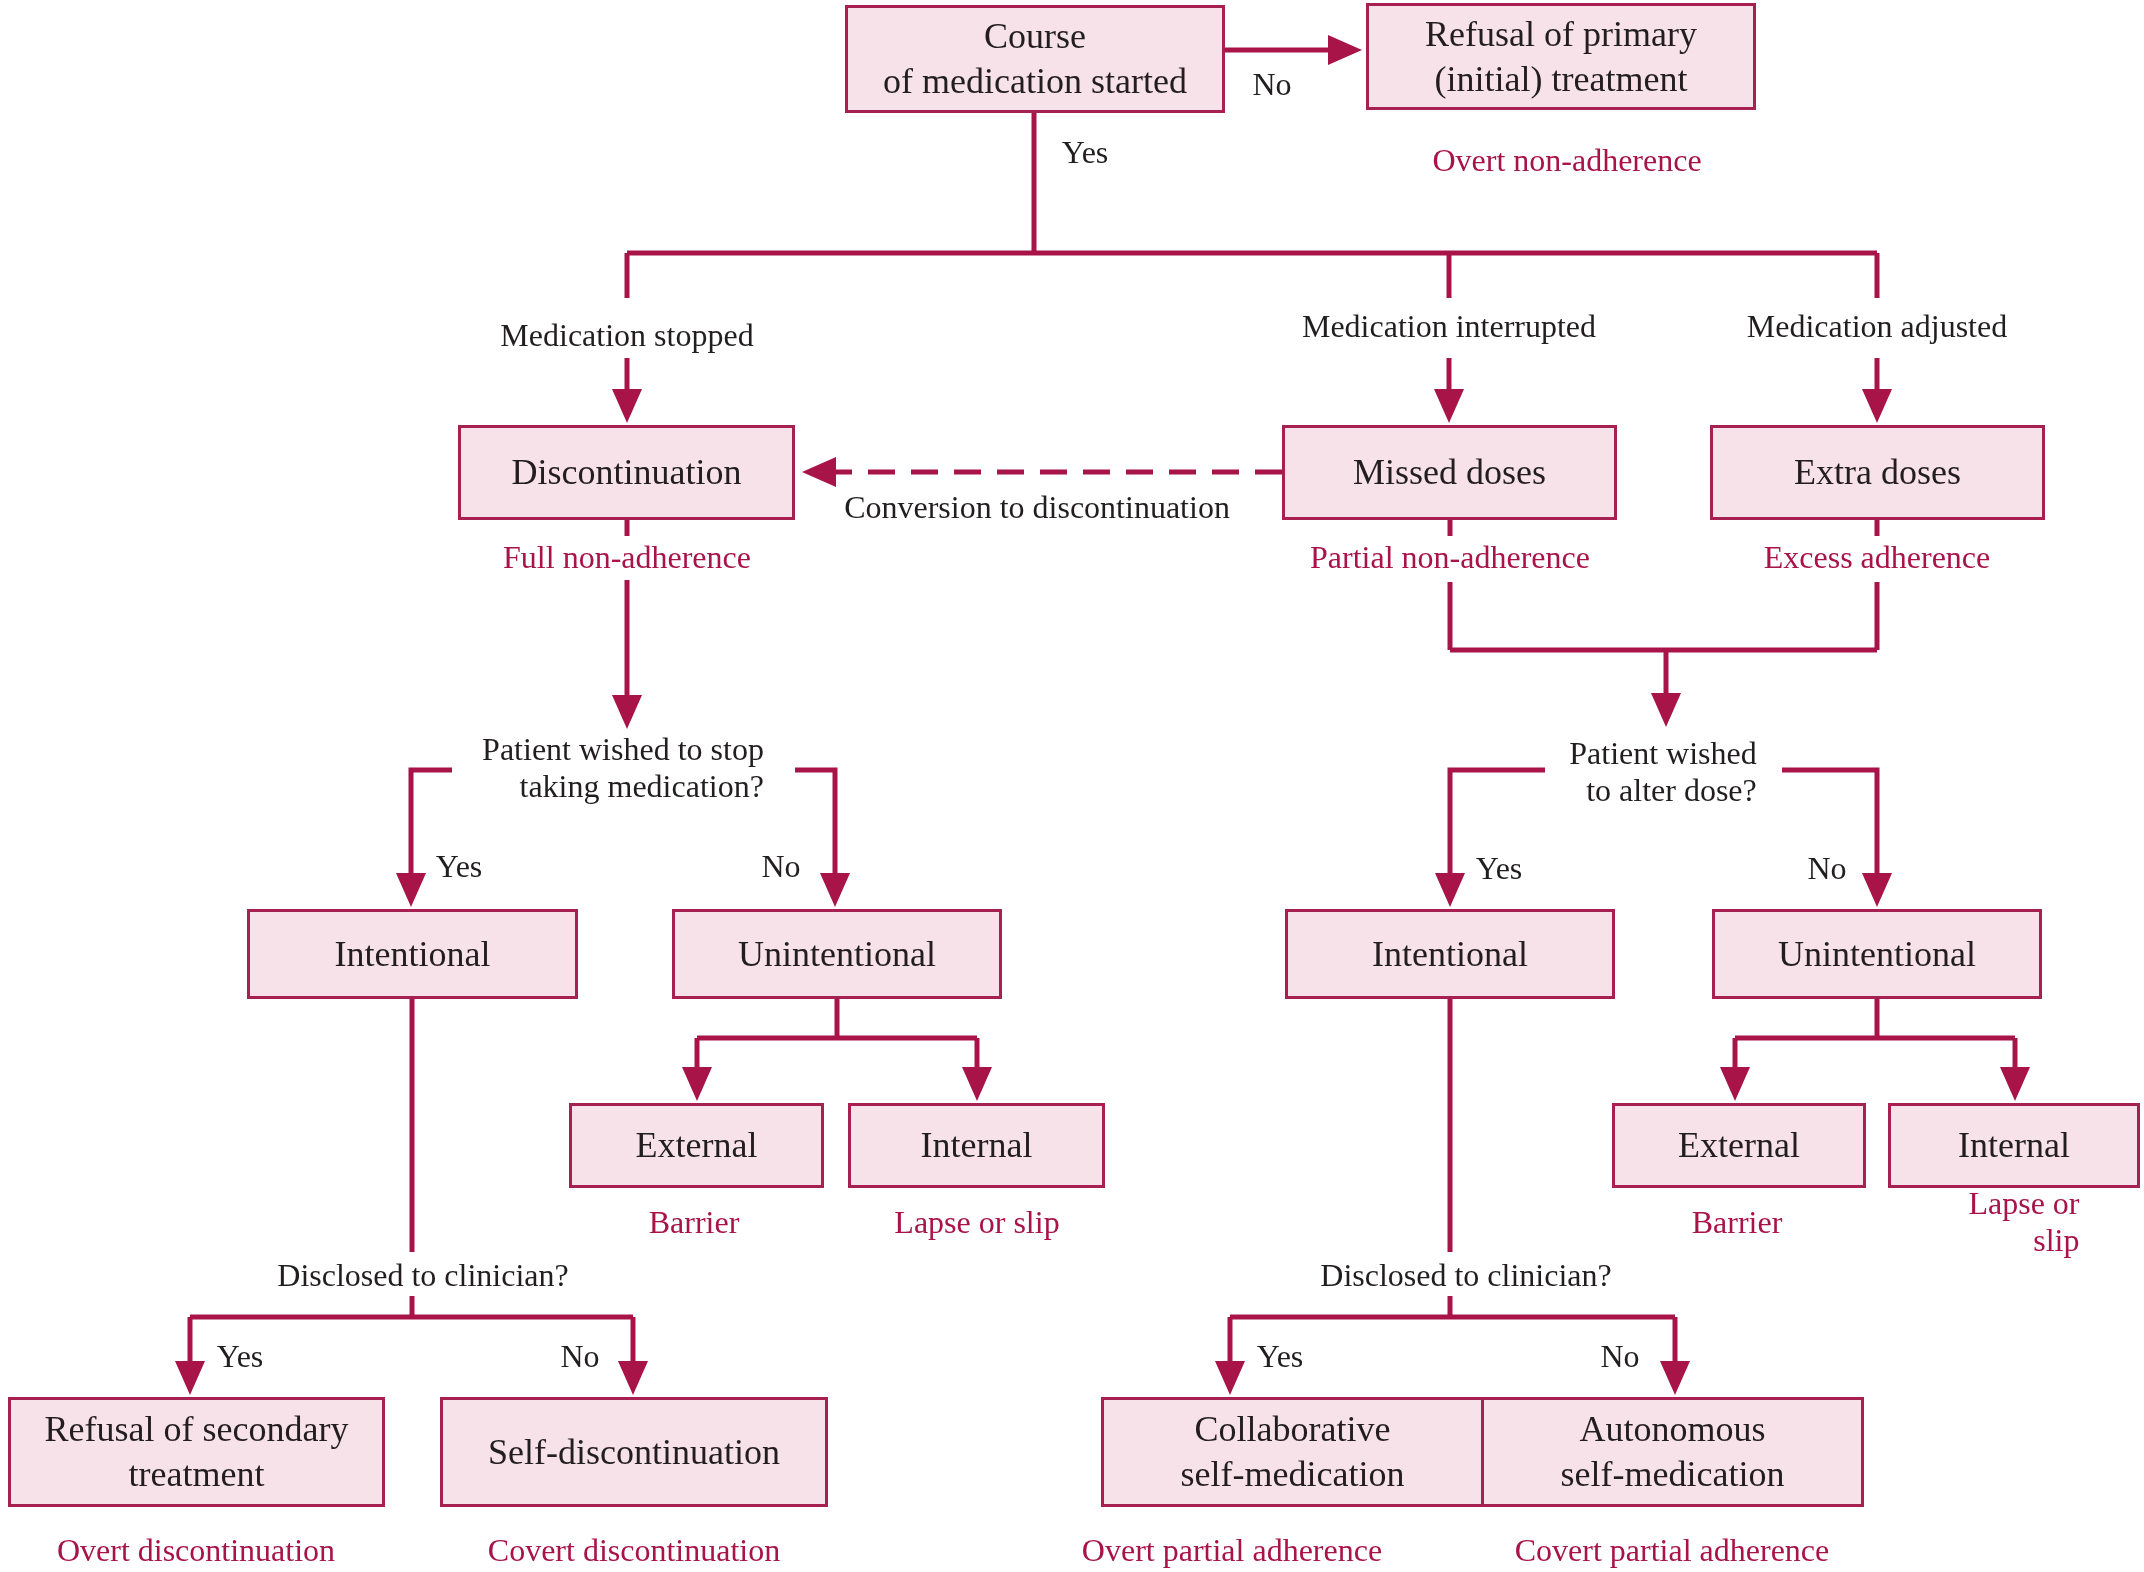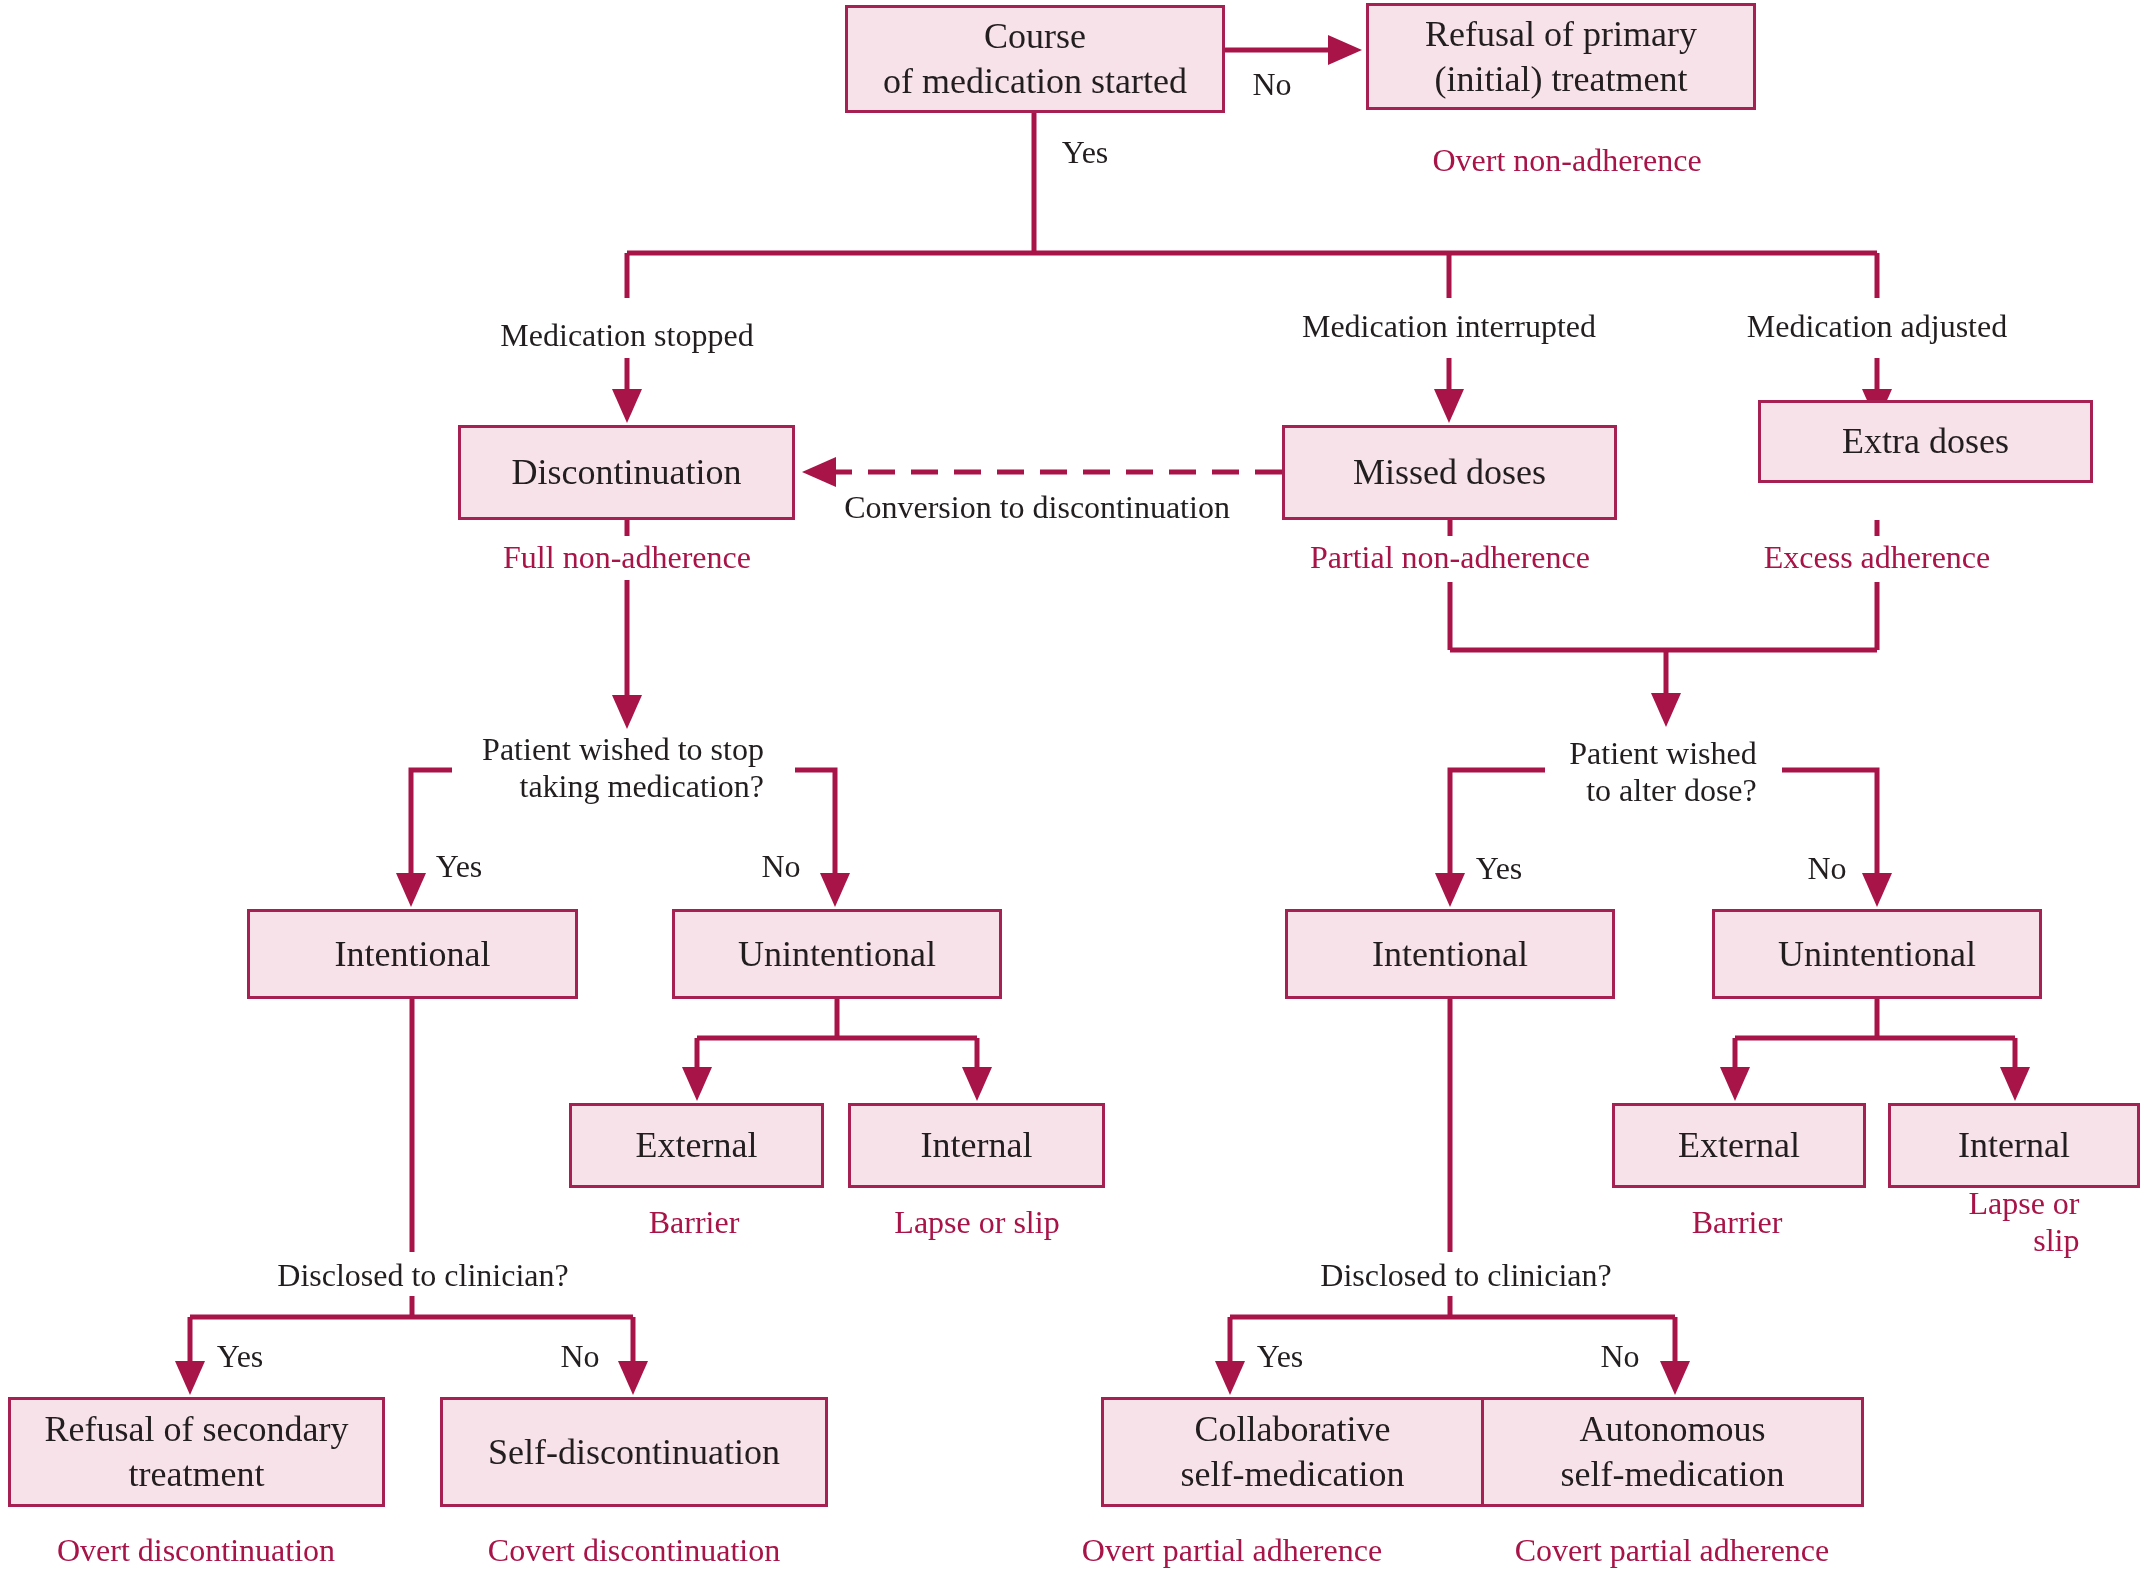--- a/index.html
+++ b/index.html
@@ -94,21 +94,21 @@
     <path d="M1230 1317 V1364" marker-end="url(#arrow)"></path>
     <path d="M1675 1317 V1364" marker-end="url(#arrow)"></path>
   </svg>
 
   <div class="box" style="left:1366px;top:3px;width:390px;height:107px;">Refusal of primary
 (initial) treatment</div>
   <div class="box" style="left:845px;top:5px;width:380px;height:108px;">Course
 of medication started</div>
   <div class="box" style="left:458px;top:425px;width:337px;height:95px;">Discontinuation</div>
   <div class="box" style="left:1282px;top:425px;width:335px;height:95px;">Missed doses</div>
-  <div class="box" style="left:1710px;top:400px;width:335px;height:83px;margin-left:48px;">Extra doses</div>
+  <div class="box" style="left:1710px;top:425px;width:335px;height:95px;">Extra doses</div>
   <div class="box" style="left:247px;top:909px;width:331px;height:90px;">Intentional</div>
   <div class="box" style="left:672px;top:909px;width:330px;height:90px;">Unintentional</div>
   <div class="box" style="left:569px;top:1103px;width:255px;height:85px;">External</div>
   <div class="box" style="left:848px;top:1103px;width:257px;height:85px;">Internal</div>
   <div class="box" style="left:1285px;top:909px;width:330px;height:90px;">Intentional</div>
   <div class="box" style="left:1712px;top:909px;width:330px;height:90px;">Unintentional</div>
   <div class="box" style="left:1612px;top:1103px;width:254px;height:85px;">External</div>
   <div class="box" style="left:1888px;top:1103px;width:252px;height:85px;">Internal</div>
   <div class="box" style="left:8px;top:1397px;width:377px;height:110px;">Refusal of secondary
 treatment</div>

